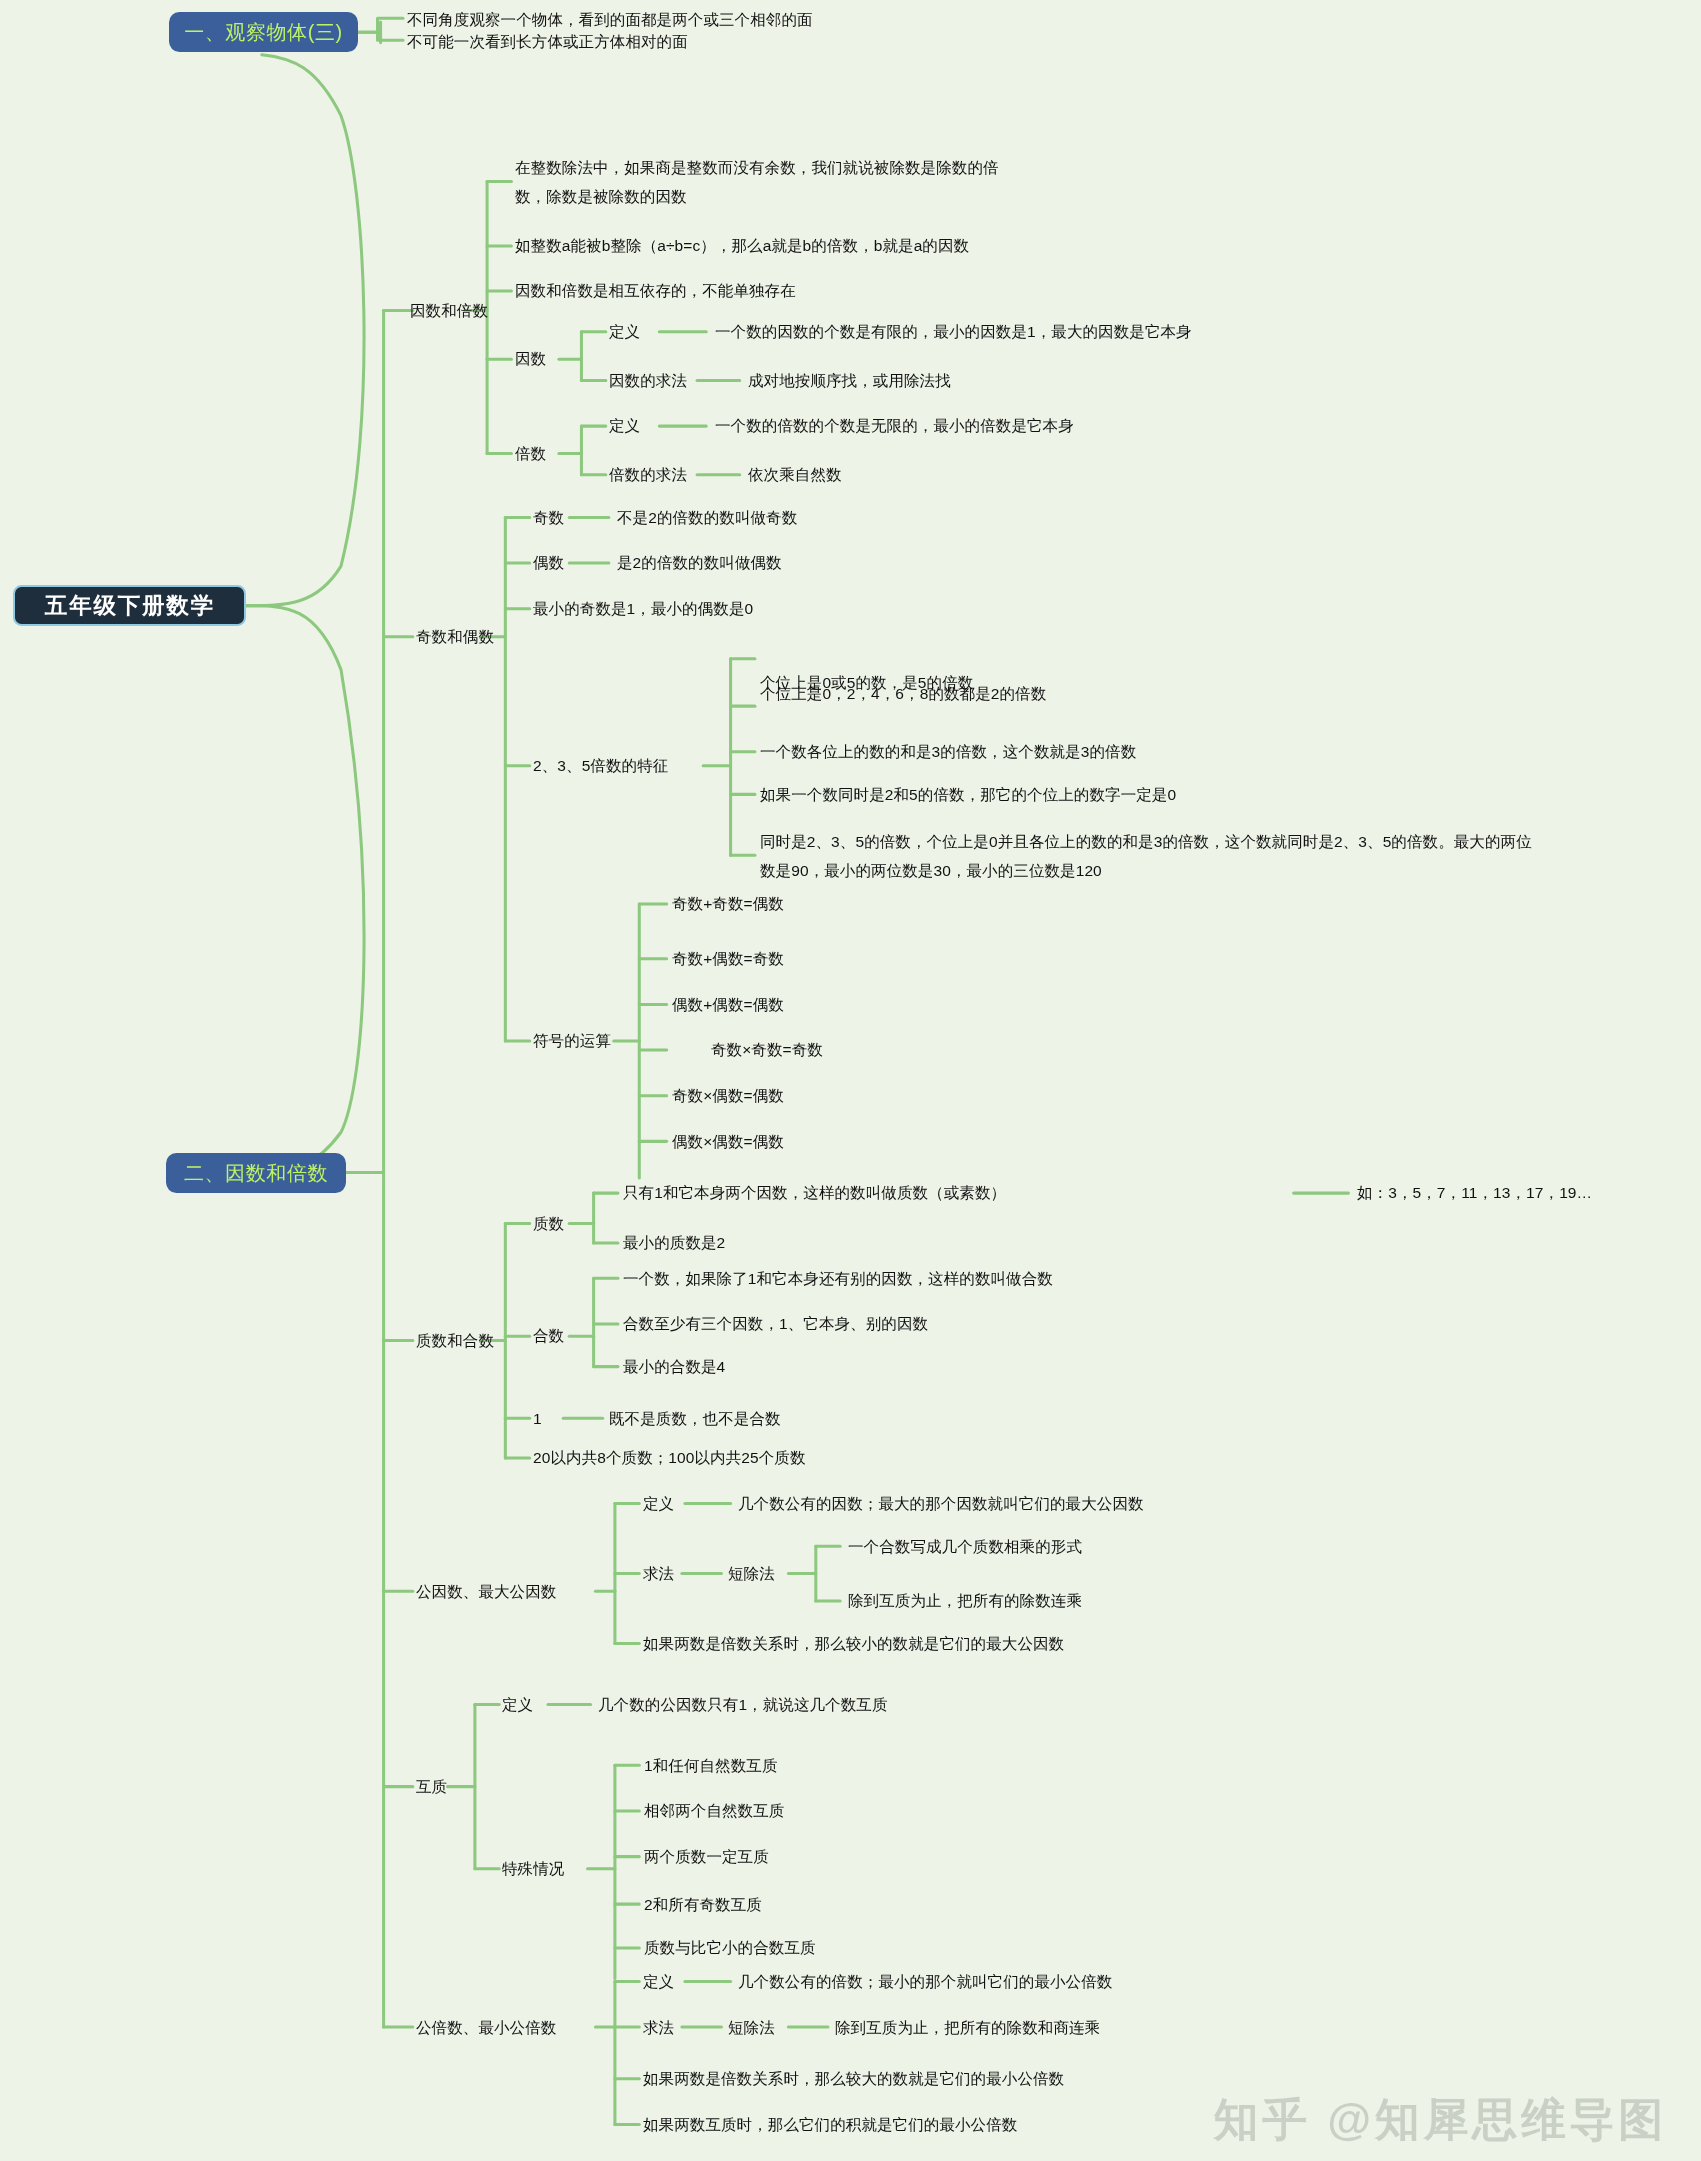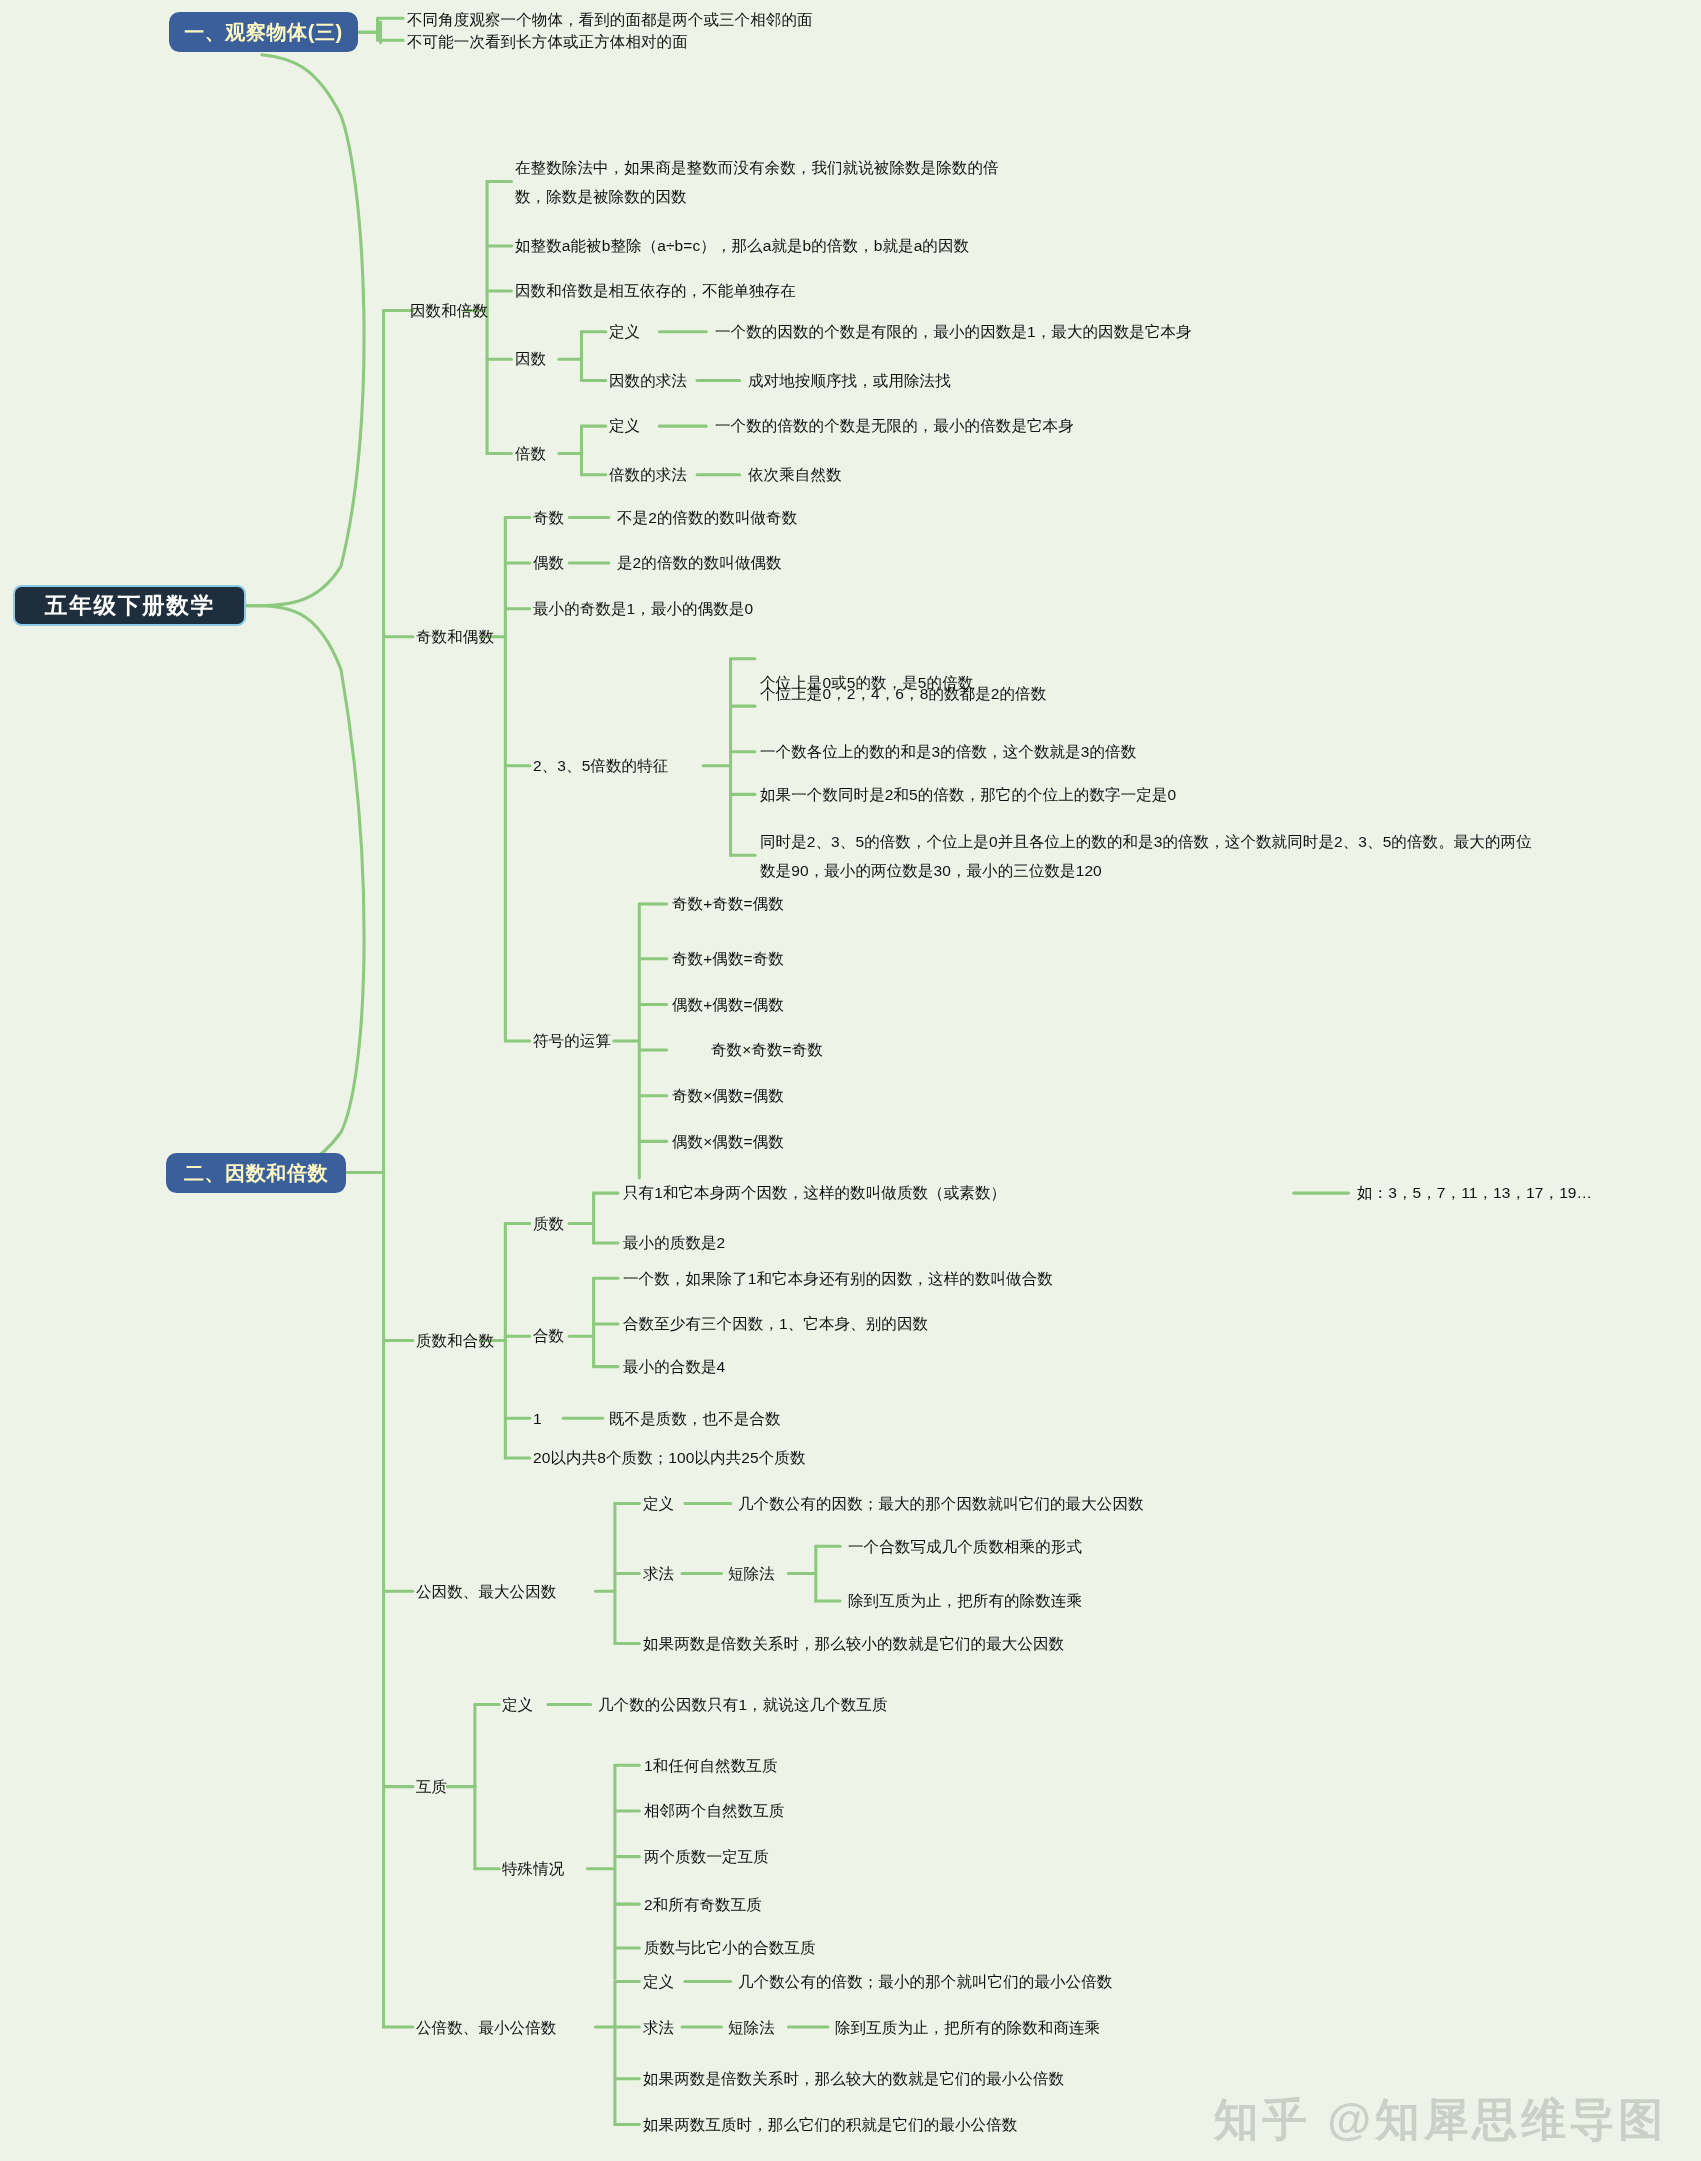--- a/index.html
+++ b/index.html
@@ -39,21 +39,21 @@
     display:flex;align-items:center;justify-content:center;
   }
   .root span{color:#fff;font-size:22.5px;font-weight:bold;letter-spacing:1.8px;white-space:nowrap;}
 
   
   .l1{
     background:#3a5f9a;border-radius:10.4px;
     display:flex;align-items:center;justify-content:center;
     height:40px;
   }
-  .l1 span{color:#fef9c3;font-size:20px;font-weight:bold;letter-spacing:0.6px;white-space:nowrap;}
+  .l1 span{color:#bef264;font-size:20px;font-weight:normal;letter-spacing:0.6px;white-space:nowrap;}
   #l1-a{left:169px;top:12px;width:189px;}
   #l1-b{left:166px;top:1153px;width:180px;}
 
   
   .t{
     position:absolute;font-size:15.5px;line-height:28px;
     color:#111;white-space:nowrap;letter-spacing:0.1px;
   }
   .t.wrap{white-space:normal;line-height:29px;}
 

